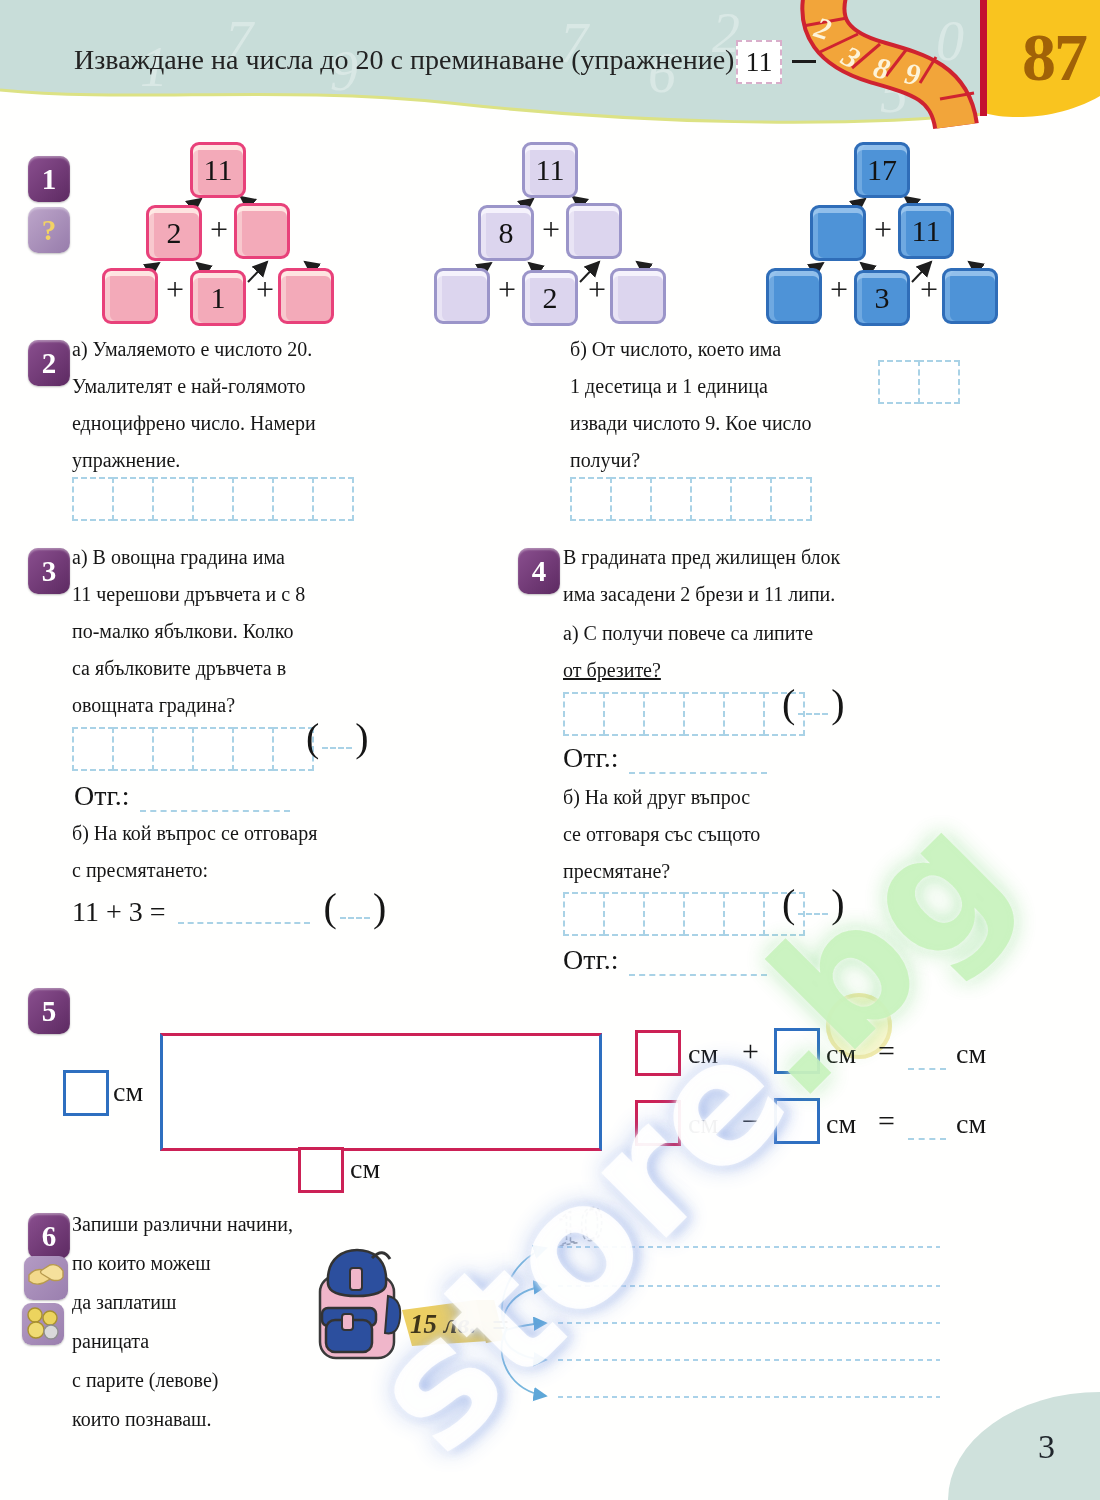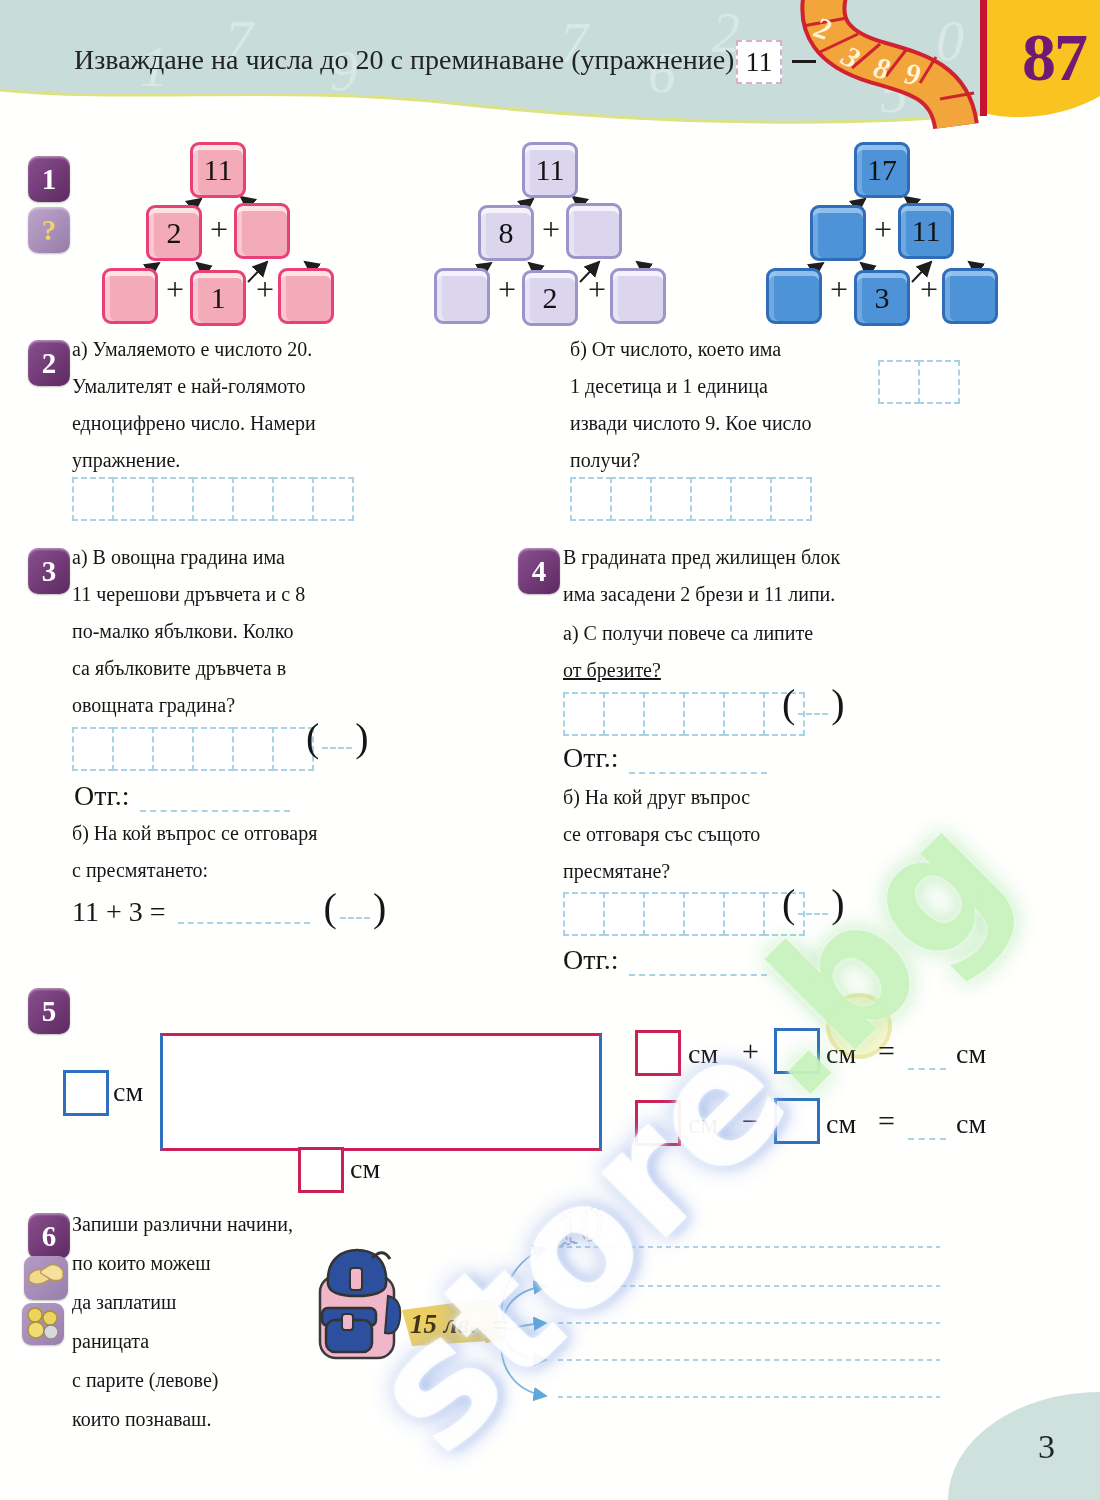--- a/index.html
+++ b/index.html
@@ -6,21 +6,21 @@
   .page{position:relative;width:1100px;height:1500px;background:#fffffe;overflow:hidden;
         font-family:"Liberation Serif",serif;color:#161616;}
 
   
   .hdr-svg{position:absolute;left:0;top:0;}
   .hdr-title{position:absolute;left:74px;top:44px;font-size:28px;white-space:nowrap;color:#232323;}
   .hdr-box{position:absolute;left:736px;top:40px;width:42px;height:40px;background:#fff;
            border:2px dashed #d9aecb;display:flex;align-items:center;justify-content:center;font-size:28px;}
   .hdr-dash{position:absolute;left:792px;top:60px;width:24px;height:3px;background:#1c1c1c;}
   .page-badge{position:absolute;left:1008px;top:18px;width:92px;text-align:center;
-              font-size:68px;font-weight:bold;color:#701a75;letter-spacing:-2px;}
+              font-size:68px;font-weight:bold;color:#a16207;letter-spacing:-2px;}
 
   
   .badge{position:absolute;width:42px;height:46px;border-radius:10px;
          background:linear-gradient(135deg,#8a4f8f,#5d2a62);color:#fff;font-weight:bold;font-size:29px;
          display:flex;align-items:center;justify-content:center;
          box-shadow:inset 0 2px 2px rgba(255,255,255,.35),0 1px 2px rgba(0,0,0,.25);}
   .qbadge{background:linear-gradient(135deg,#bda6ca,#977cab);color:#f2d264;}
   .icon-tile{position:absolute;border-radius:9px;background:linear-gradient(135deg,#b49bc4,#9a7fae);
              display:flex;align-items:center;justify-content:center;box-shadow:0 1px 2px rgba(0,0,0,.25);}
 

